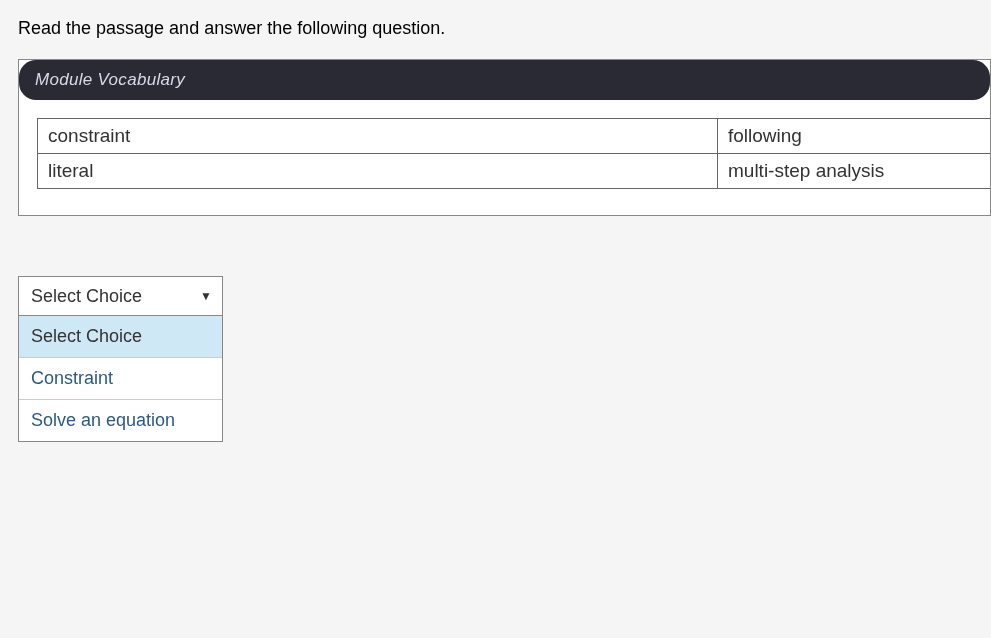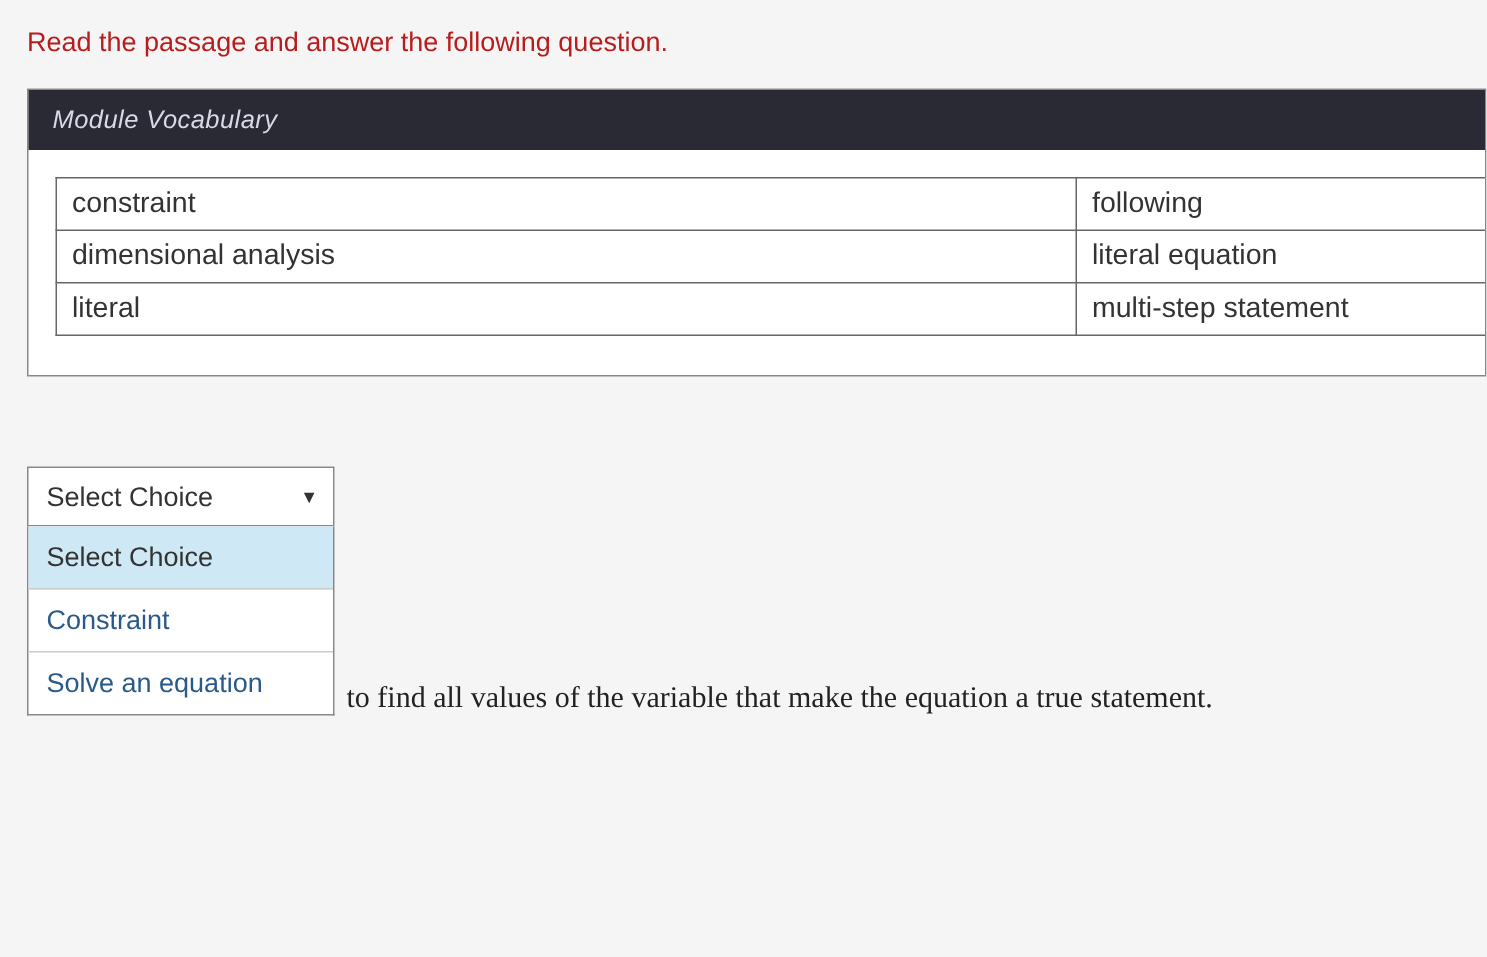--- a/index.html
+++ b/index.html
@@ -10,36 +10,37 @@
     body {
       font-family: Arial, Helvetica, sans-serif;
       background: #f5f5f5;
       width: 991px;
       height: 638px;
       padding: 18px 0 0 18px;
       overflow: hidden;
     }
     .instruction {
       font-size: 18px;
-      color: #b91c1c;
+      color: #000000;
       margin-bottom: 20px;
     }
     .module-box {
       border: 1px solid #888;
       background: #fff;
       margin-right: 0;
       width: 973px;
     }
     .module-header {
       background: #2a2a35;
       color: #d8d8e8;
       padding: 10px 16px;
       font-size: 17px;
       font-style: italic;
       letter-spacing: 0.3px;
+      border-radius: 17px;
     }
     .vocab-table-wrap {
       padding: 18px 0 26px 18px;
     }
     .vocab-table {
       border-collapse: collapse;
       width: 100%;
     }
     .vocab-table td {
       border: 1px solid #666;
@@ -50,21 +51,21 @@
     }
     .vocab-table td:first-child {
       width: 680px;
     }
     .vocab-table td:last-child {
       border-right: none;
     }
     .question-area {
       margin-top: 60px;
       display: flex;
-      align-items: flex-end;
+      align-items: center;
     }
     .select-container {
       position: relative;
       width: 205px;
     }
     .select-box {
       width: 205px;
       height: 40px;
       border: 1px solid #888;
       background: #fff;
@@ -115,38 +116,33 @@
 <div class="module-box">
   <div class="module-header">Module Vocabulary</div>
   <div class="vocab-table-wrap">
     <table class="vocab-table">
       <tbody>
           <tr>
         <td>constraint</td>
         <td>following</td>
       </tr>
       <tr>
-        <td>dimensional analysis</td>
-        <td>literal equation</td>
-      </tr>
-      <tr>
         <td>literal</td>
-        <td>multi-step statement</td>
+        <td>multi-step analysis</td>
       </tr>
     </tbody>
       </table>
   </div>
 </div>
 
 <div class="question-area">
   <div class="select-container">
     <div class="select-box">
       <span>Select Choice</span>
       <span class="chevron">▼</span>
     </div>
     <div class="dropdown">
       <div class="dropdown-item highlighted">Select Choice</div>
       <div class="dropdown-item">Constraint</div>
       <div class="dropdown-item">Solve an equation</div>
     </div>
   </div>
-  <div class="question-text">to find all values of the variable that make the equation a true statement.</div>
 </div>
 
 </body></html>

